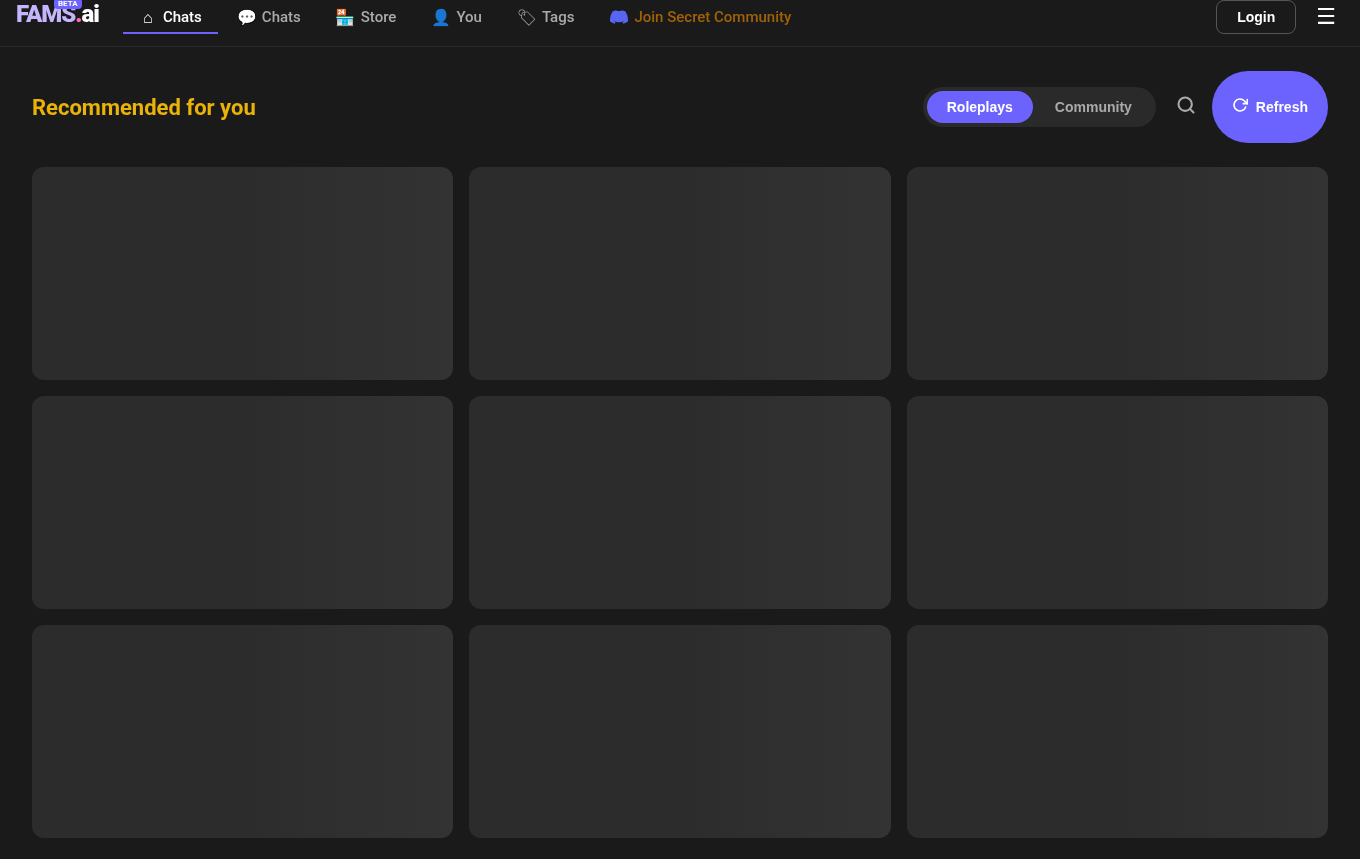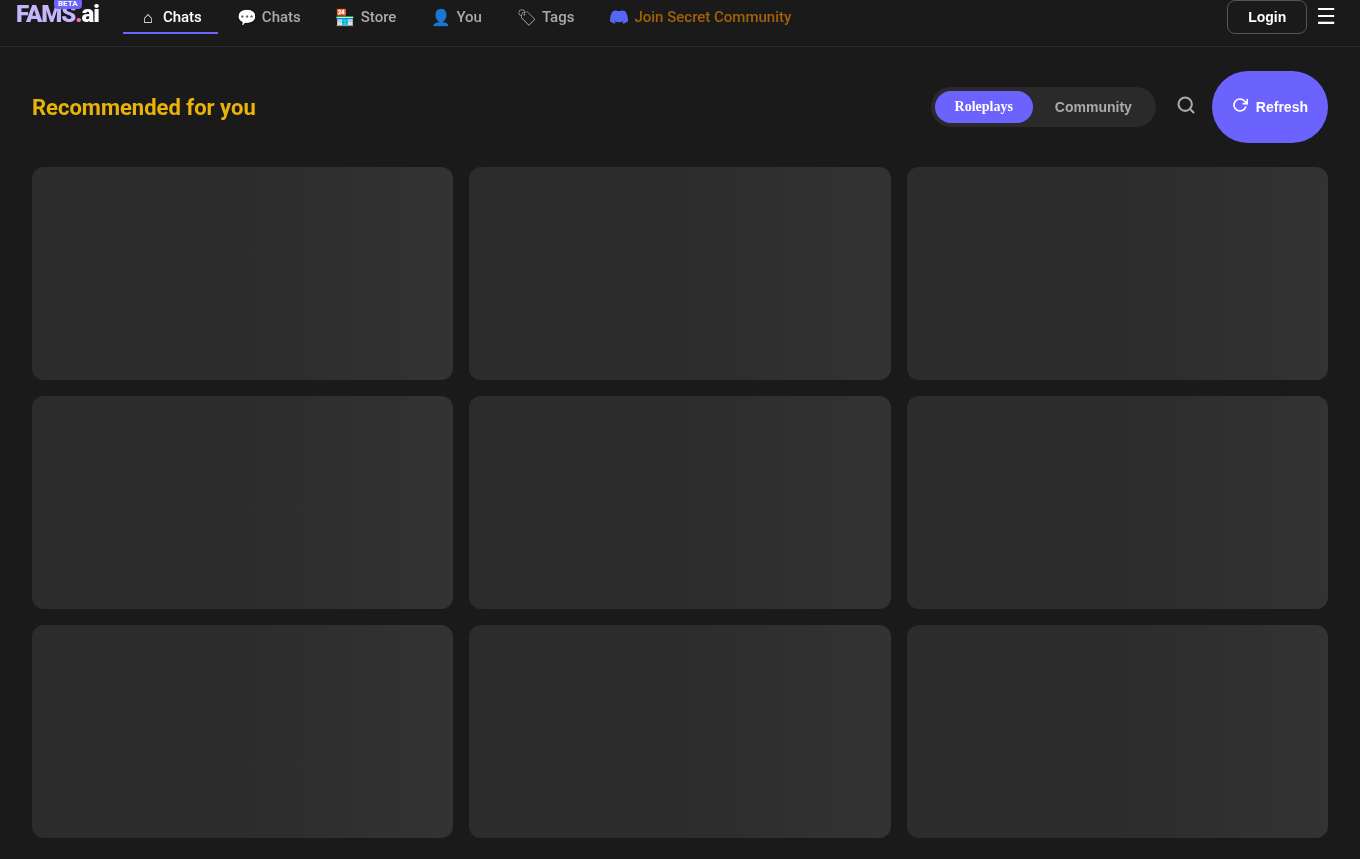--- a/index.html
+++ b/index.html
@@ -107,21 +107,21 @@
       height: 18px;
       display: inline-flex;
       align-items: center;
       justify-content: center;
       font-size: 16px;
     }
 
     .nav-right {
       display: flex;
       align-items: center;
-      gap: 1px;
+      gap: 12px;
       margin-left: auto;
     }
 
     .login-btn {
       background: transparent;
       border: 1.5px solid #555;
       color: #fff;
       padding: 8px 20px;
       border-radius: 8px;
       font-size: 14px;
@@ -174,21 +174,20 @@
       cursor: pointer;
       border: none;
       background: transparent;
       color: #aaa;
       transition: all 0.2s;
     }
 
     .filter-tab.active {
       background: #6c63ff;
       color: #fff;
-      font-family: Liberation Serif, serif;
     }
 
     .filter-right {
       display: flex;
       align-items: center;
       gap: 12px;
       margin-left: 16px;
     }
 
     .search-icon-btn {

